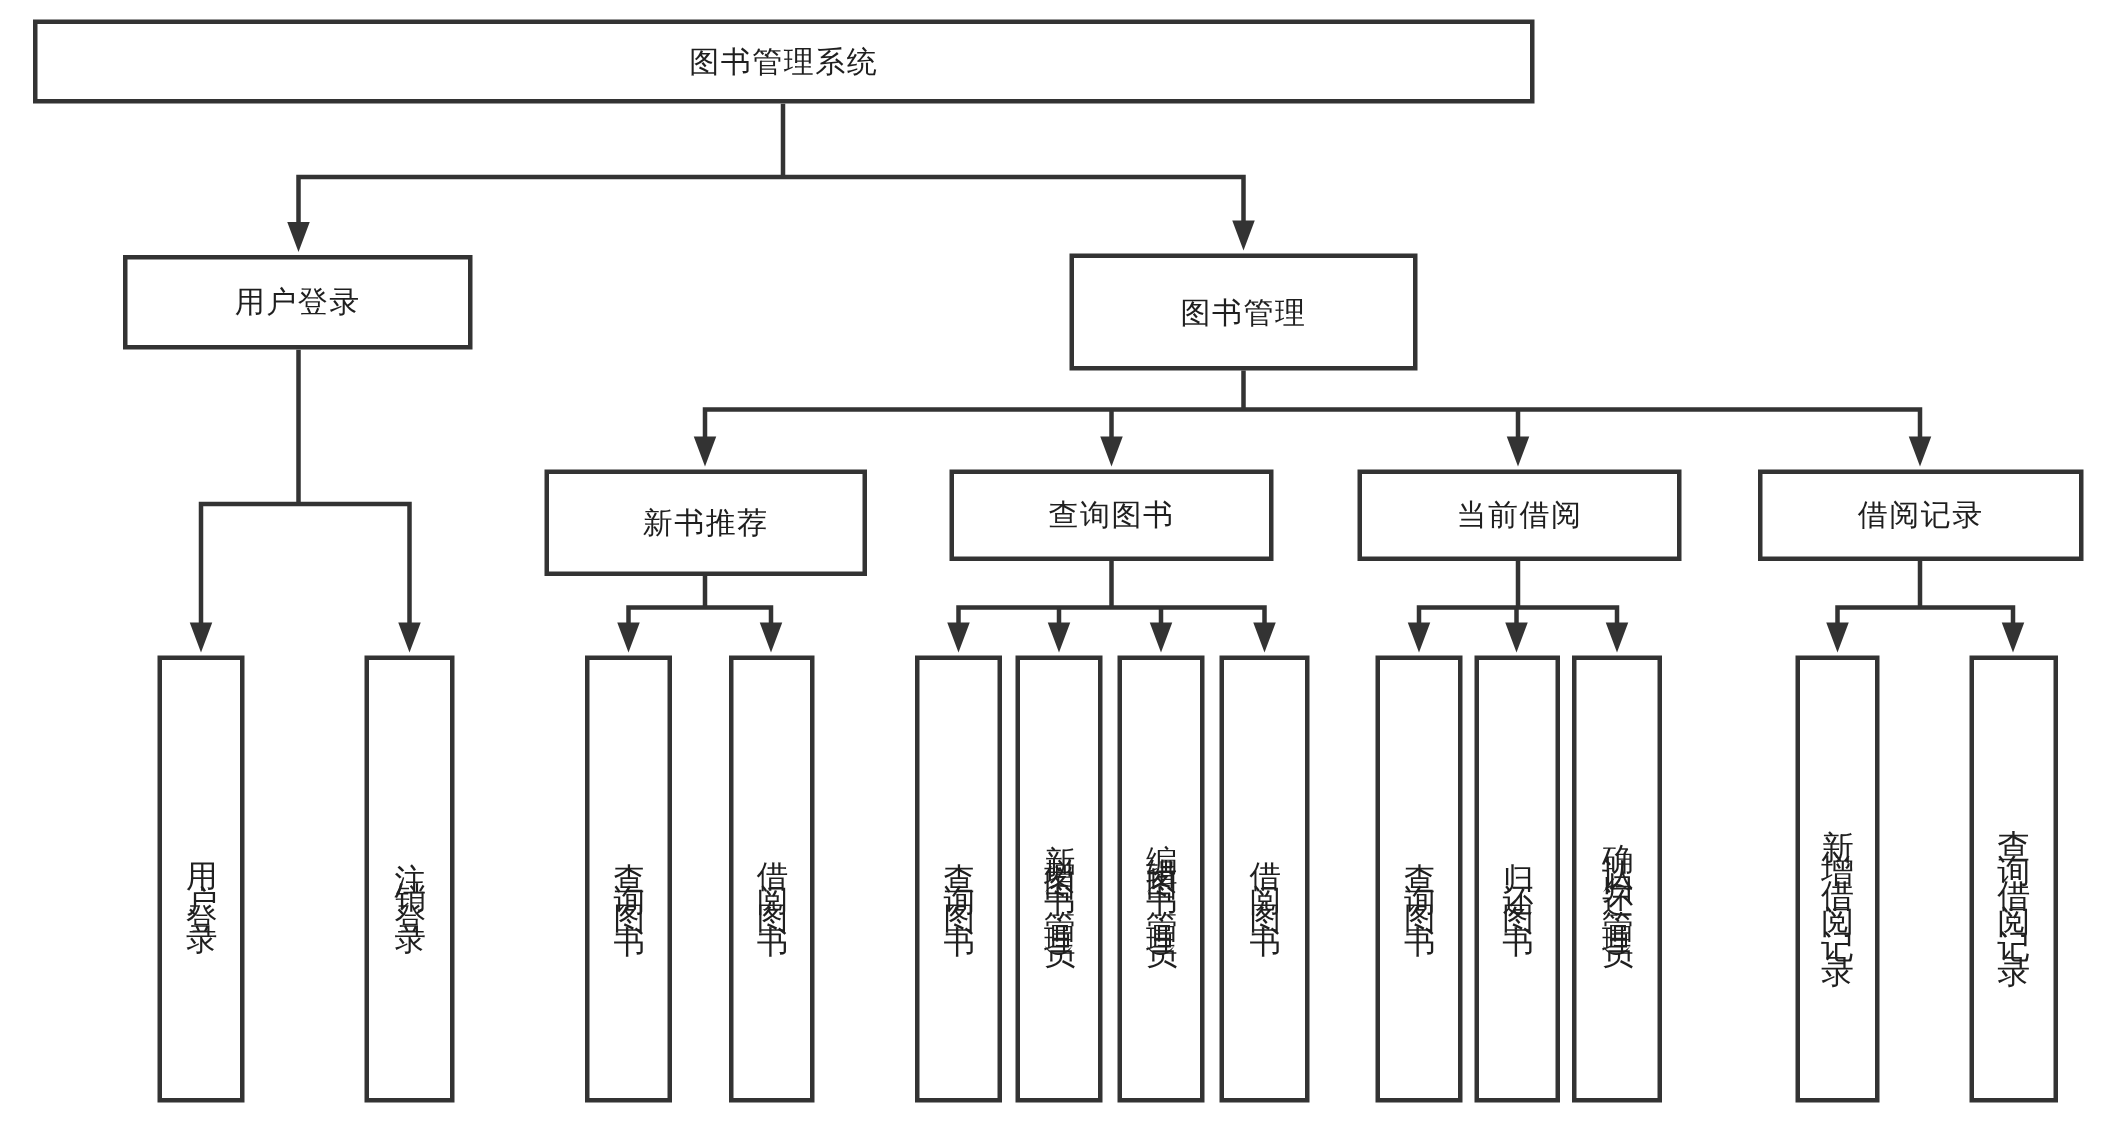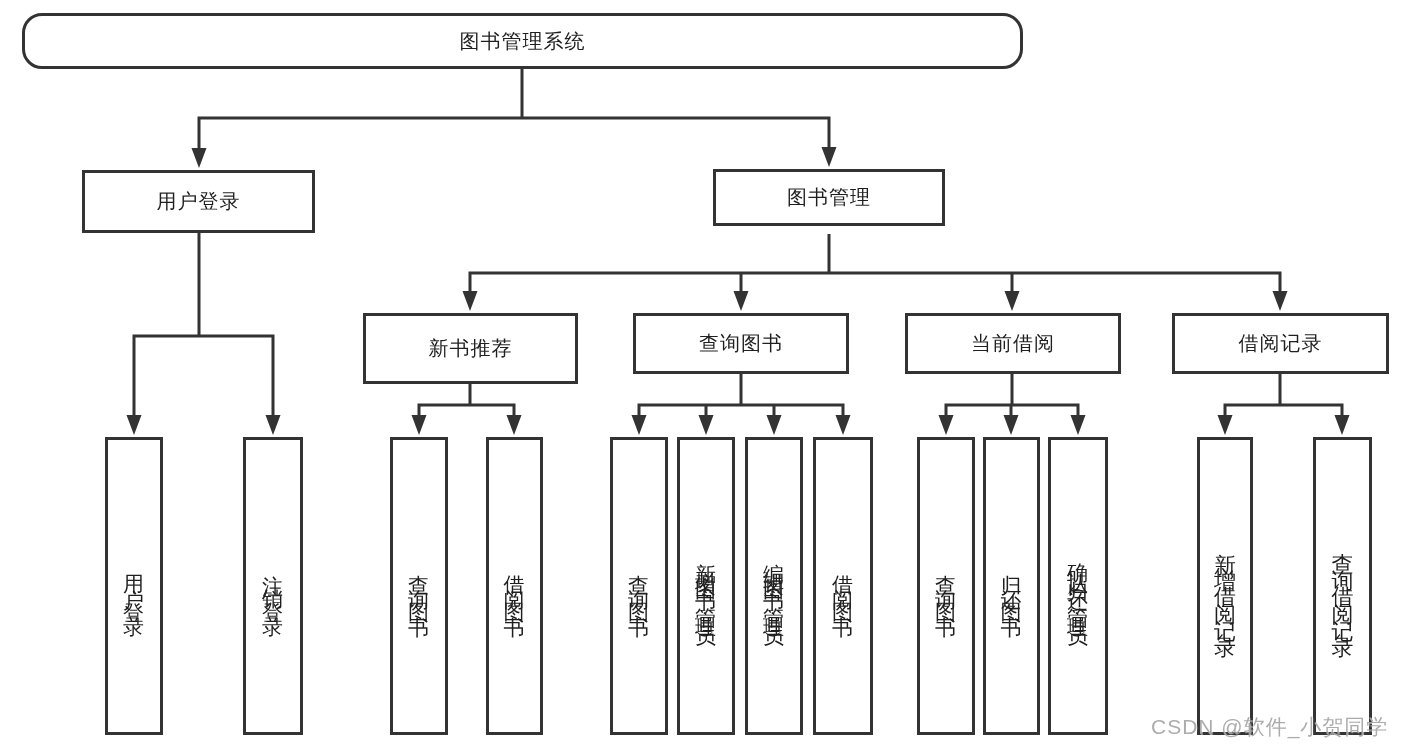--- a/index.html
+++ b/index.html
@@ -102,28 +102,28 @@
     <path d="M1012,374 V405 M946,418 V405 H1078 V418 M1011,405 V418"></path>
     <polygon points="938.5,415 953.5,415 946,435"></polygon>
     <polygon points="1003.5,415 1018.5,415 1011,435"></polygon>
     <polygon points="1070.5,415 1085.5,415 1078,435"></polygon>
 
     <path d="M1280,374 V405 M1225,418 V405 H1342 V418"></path>
     <polygon points="1217.5,415 1232.5,415 1225,435"></polygon>
     <polygon points="1334.5,415 1349.5,415 1342,435"></polygon>
   </svg>
 
-  <div class="node h" style="left:22px; top:13px; width:1001px; height:56px;border-radius:20px;">
+  <div class="node h" style="left:22px; top:13px; width:1001px; height:56px;">
     <span>图书管理系统</span>
   </div>
 
   <div class="node h" style="left:82px; top:170px; width:233px; height:63px;">
     <span>用户登录</span>
   </div>
-  <div class="node h" style="left:713px; top:169px; width:232px; height:57px;">
+  <div class="node h" style="left:713px; top:169px; width:232px; height:78px;">
     <span>图书管理</span>
   </div>
 
   <div class="node h" style="left:363px; top:313px; width:215px; height:71px;">
     <span>新书推荐</span>
   </div>
   <div class="node h" style="left:633px; top:313px; width:216px; height:61px;">
     <span>查询图书</span>
   </div>
   <div class="node h" style="left:1172px; top:313px; width:217px; height:61px;">
@@ -170,15 +170,14 @@
     <span>确认归还（管理员）</span>
   </div>
 
   <div class="node v len6" style="left:1197px; top:437px; width:56px; height:298px;">
     <span>新增借阅记录</span>
   </div>
   <div class="node v len6" style="left:1313px; top:437px; width:59px; height:298px;">
     <span>查询借阅记录</span>
   </div>
 
-  <div id="watermark">CSDN @软件_小贺同学</div>
 
 </div>
 
 </body></html>

